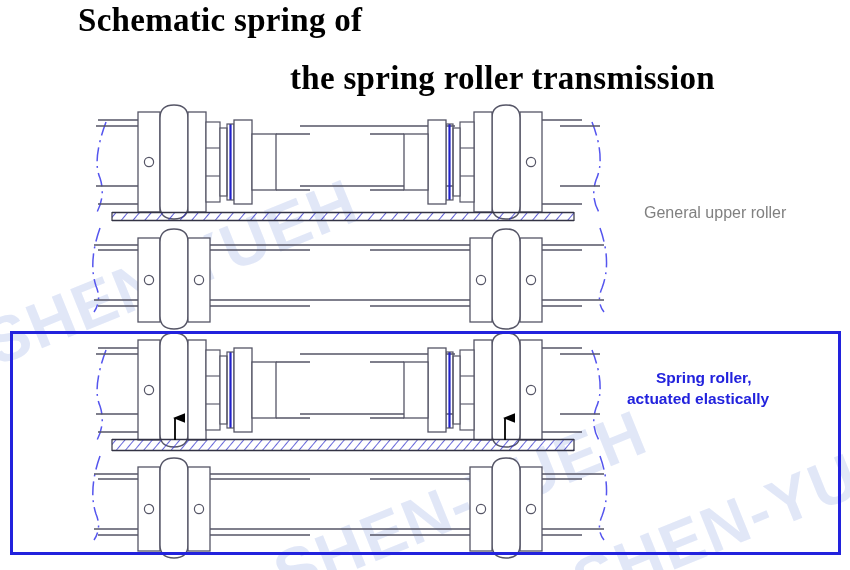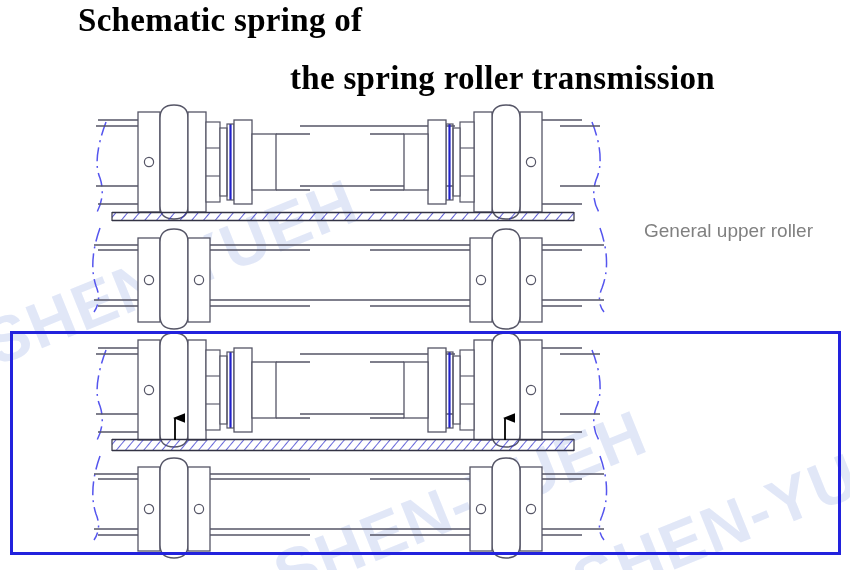--- a/index.html
+++ b/index.html
@@ -42,25 +42,24 @@
     position: absolute;
     left: 290px;
     top: 60px;
     white-space: nowrap;
     letter-spacing: 0.3px;
   }
   .label-general {
     position: absolute;
     left: 644px;
     top: 204px;
-    font-size: 19px;
+    font-size: 16px;
     color: #808080;
     white-space: nowrap;
     z-index: 6;
-    margin-top: 16px;
   }
   .label-spring {
     position: absolute;
     left: 656px;
     top: 367px;
     font-size: 15.5px;
     font-weight: bold;
     color: #2222dd;
     line-height: 21px;
     white-space: nowrap;
@@ -260,14 +259,18 @@
       <line x1="505" y1="440" x2="505" y2="418" stroke="#000000" stroke-width="1.8" marker-end="url(#arrowUp)"></line>
     </g>
   </svg>
 
   <div class="title-block">
     <div class="title-line1">Schematic spring of</div>
     <div class="title-line2">the spring roller transmission</div>
   </div>
 
   <div class="label-general">General upper roller</div>
+  <div class="label-spring">
+    <span>Spring roller,</span>
+    <span class="l2">actuated elastically</span>
+  </div>
 
 </div>
 
 </body></html>

